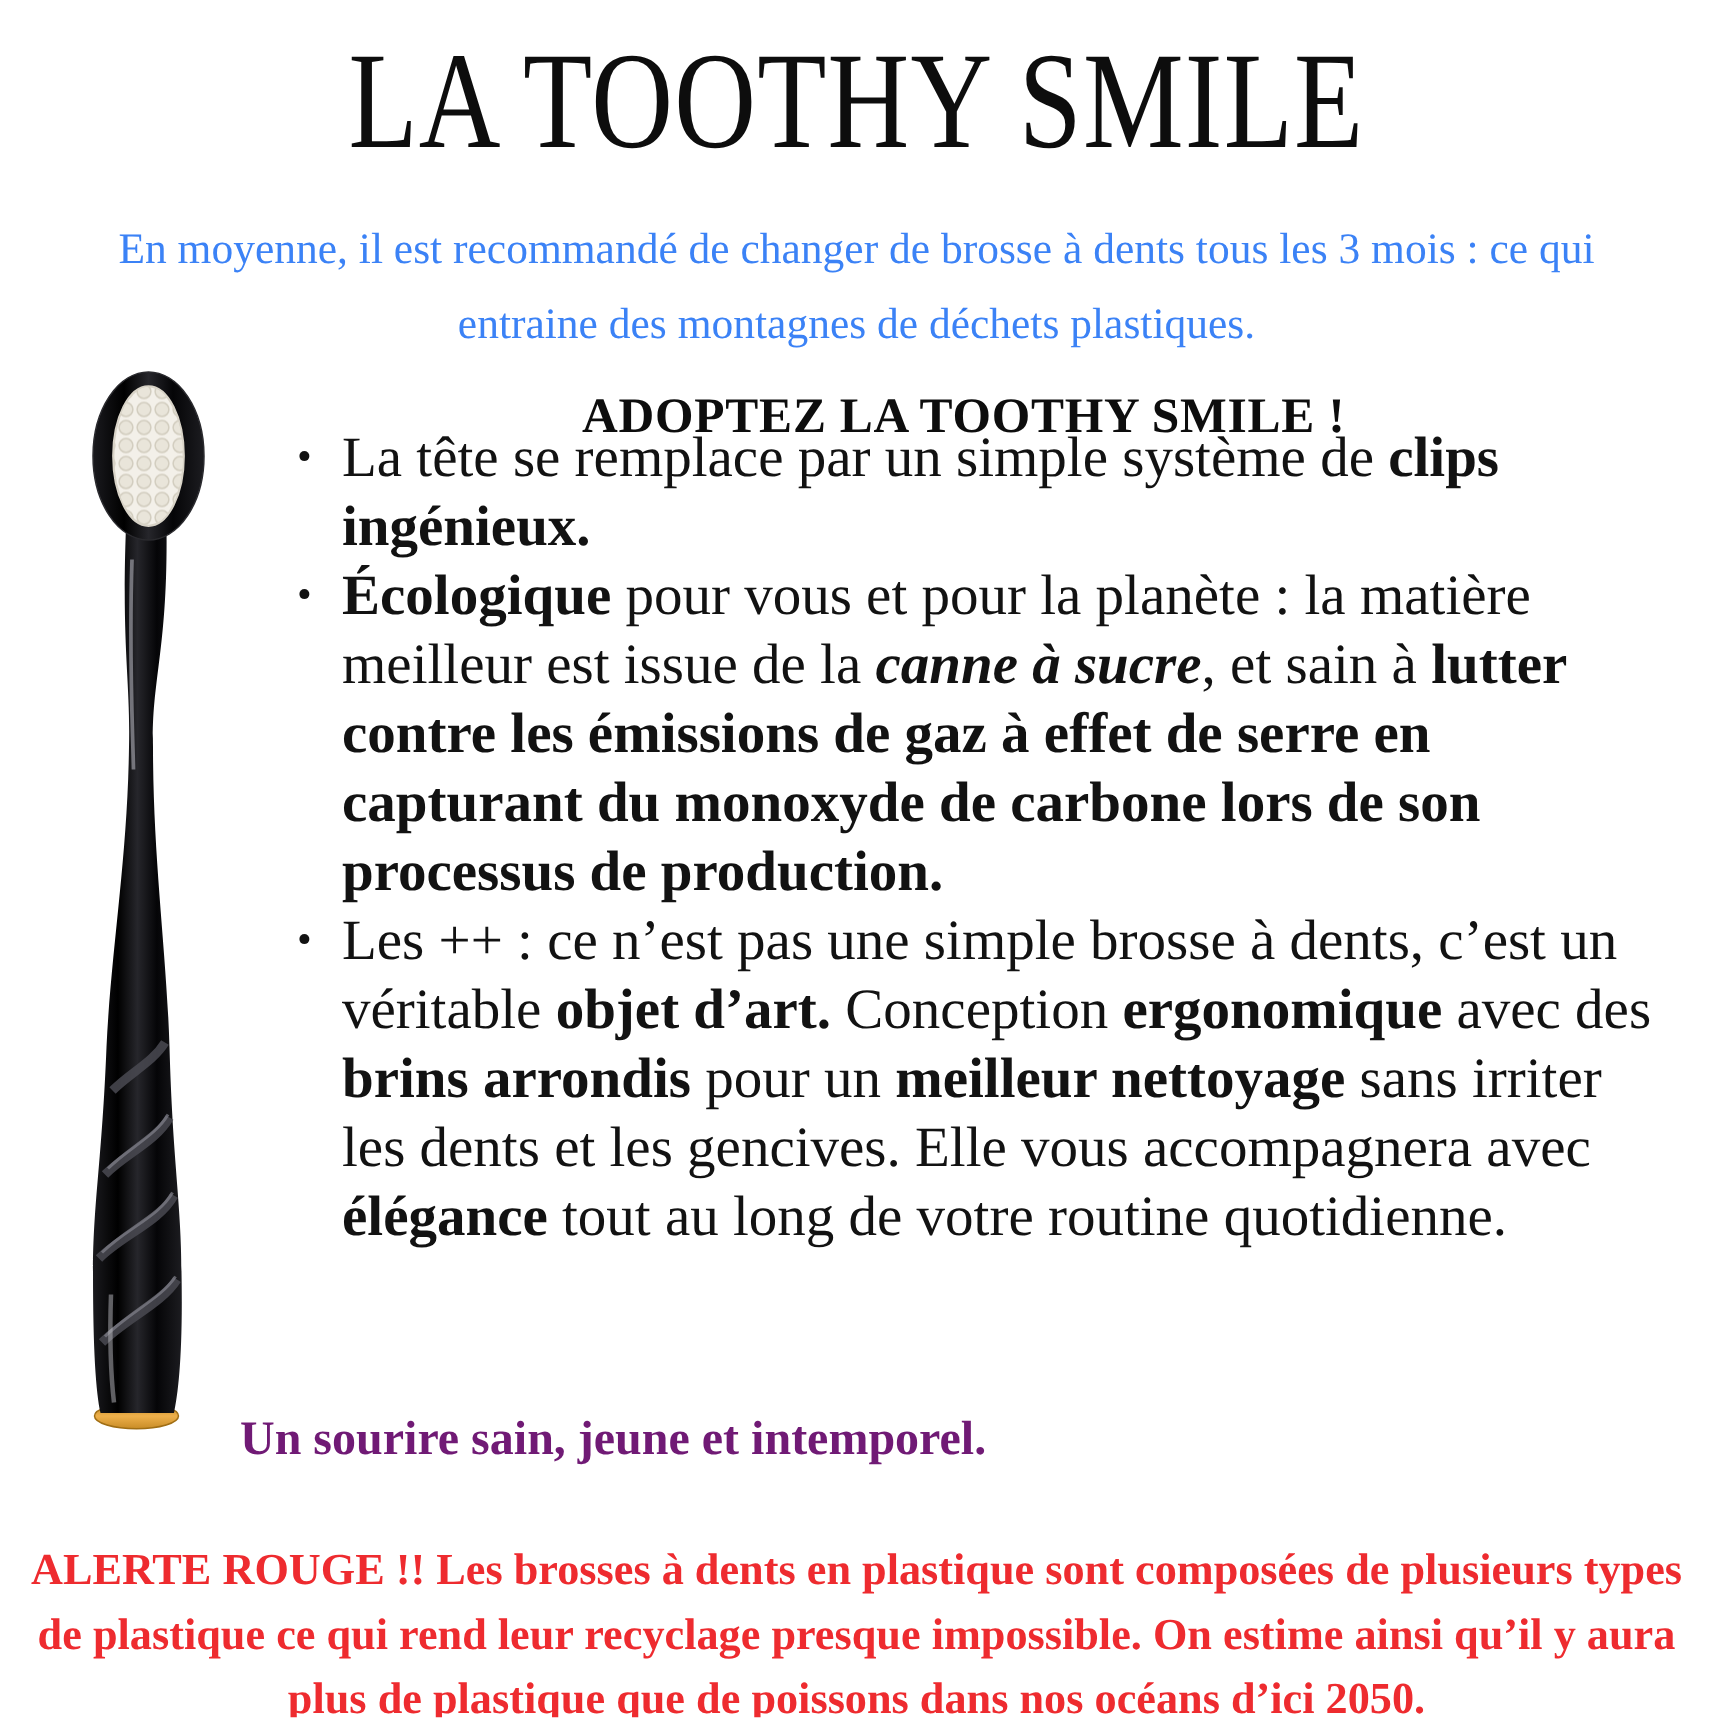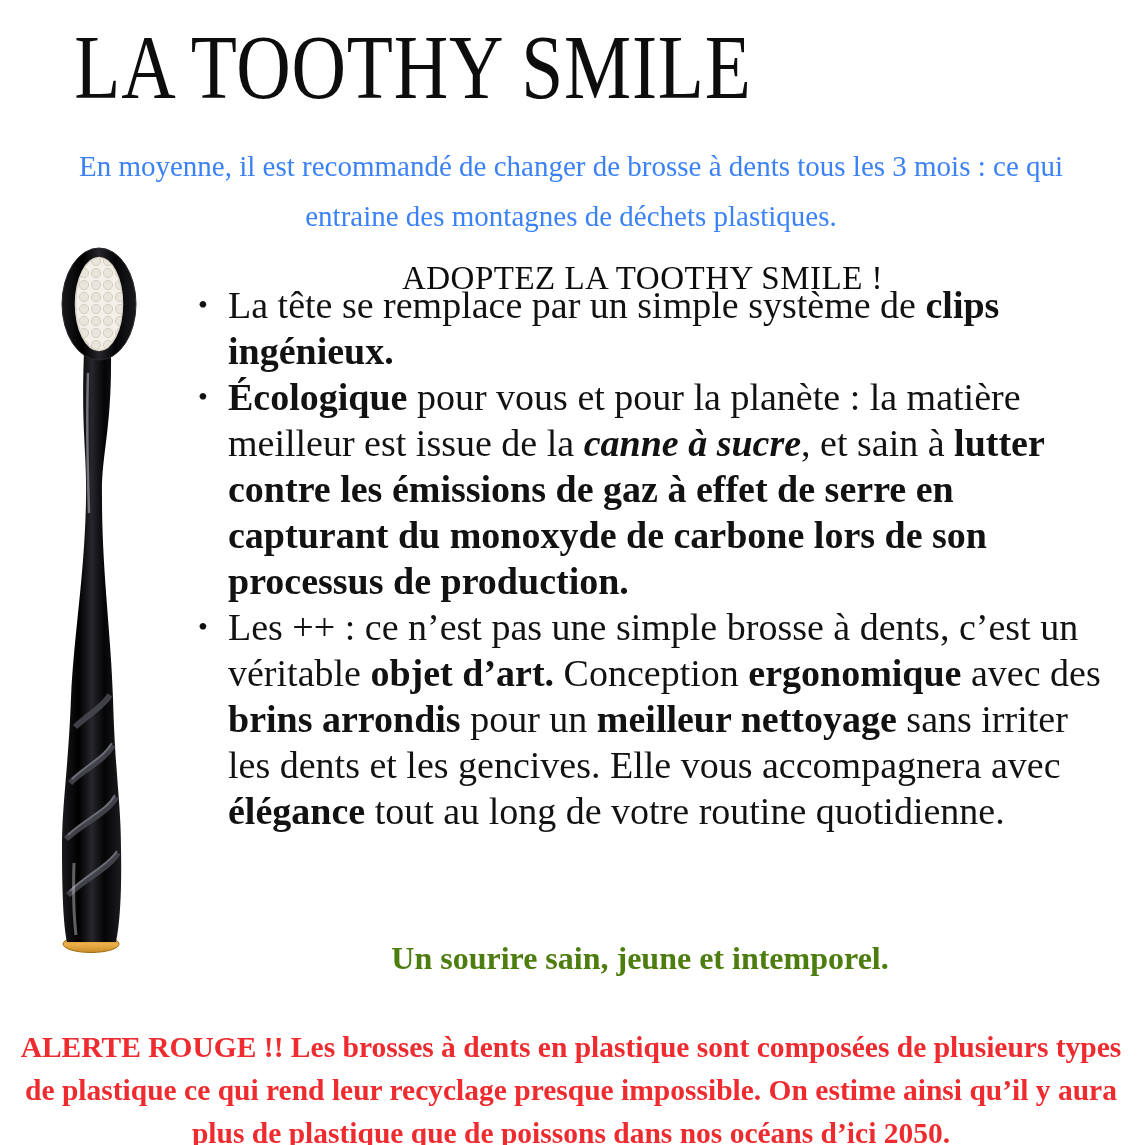--- a/index.html
+++ b/index.html
@@ -8,20 +8,21 @@
     width: 1142px;
     height: 1145px;
     background: #ffffff;
     overflow: hidden;
     font-family: "Liberation Serif", serif;
     color: #121212;
   }
   .title-wrap {
     position: absolute;
     top: 14px; left: 0; right: 0;
+    text-align: center;
   }
   .title {
     display: inline-block;
     margin: 0;
     font-size: 92px;
     font-weight: 500;
     letter-spacing: 1px;
     transform: scaleX(0.82);
     transform-origin: 50% 50%;
     white-space: nowrap;
@@ -33,21 +34,21 @@
     text-align: center;
     font-size: 29px;
     line-height: 50px;
     color: #3b82f6;
   }
   .subheading {
     position: absolute;
     top: 233px; left: 170px; width: 945px;
     text-align: center;
     font-size: 33px;
-    font-weight: normal;
+    font-weight: bold;
     letter-spacing: 0.5px;
     color: #0d0d0d;
   }
   .bullets {
     position: absolute;
     top: 282px; left: 196px; width: 915px;
     margin: 0; padding: 0;
     list-style: none;
     font-size: 38px;
     line-height: 46px;
@@ -66,24 +67,23 @@
   .closing {
     position: absolute;
     top: 812px; left: 160px; width: 960px;
     text-align: center;
     font-size: 29px;
     line-height: 46px;
   }
   .tagline {
     position: absolute;
     top: 908px; left: 160px; width: 960px;
-    text-align: center;
     font-size: 32px;
     font-weight: bold;
-    color: #4d7c0f;
+    color: #701a75;
   }
   .alert {
     position: absolute;
     top: 996px; left: 18px; width: 1106px;
     text-align: center;
     font-size: 29.5px;
     font-weight: bold;
     line-height: 43px;
   }
   .toothbrush {

